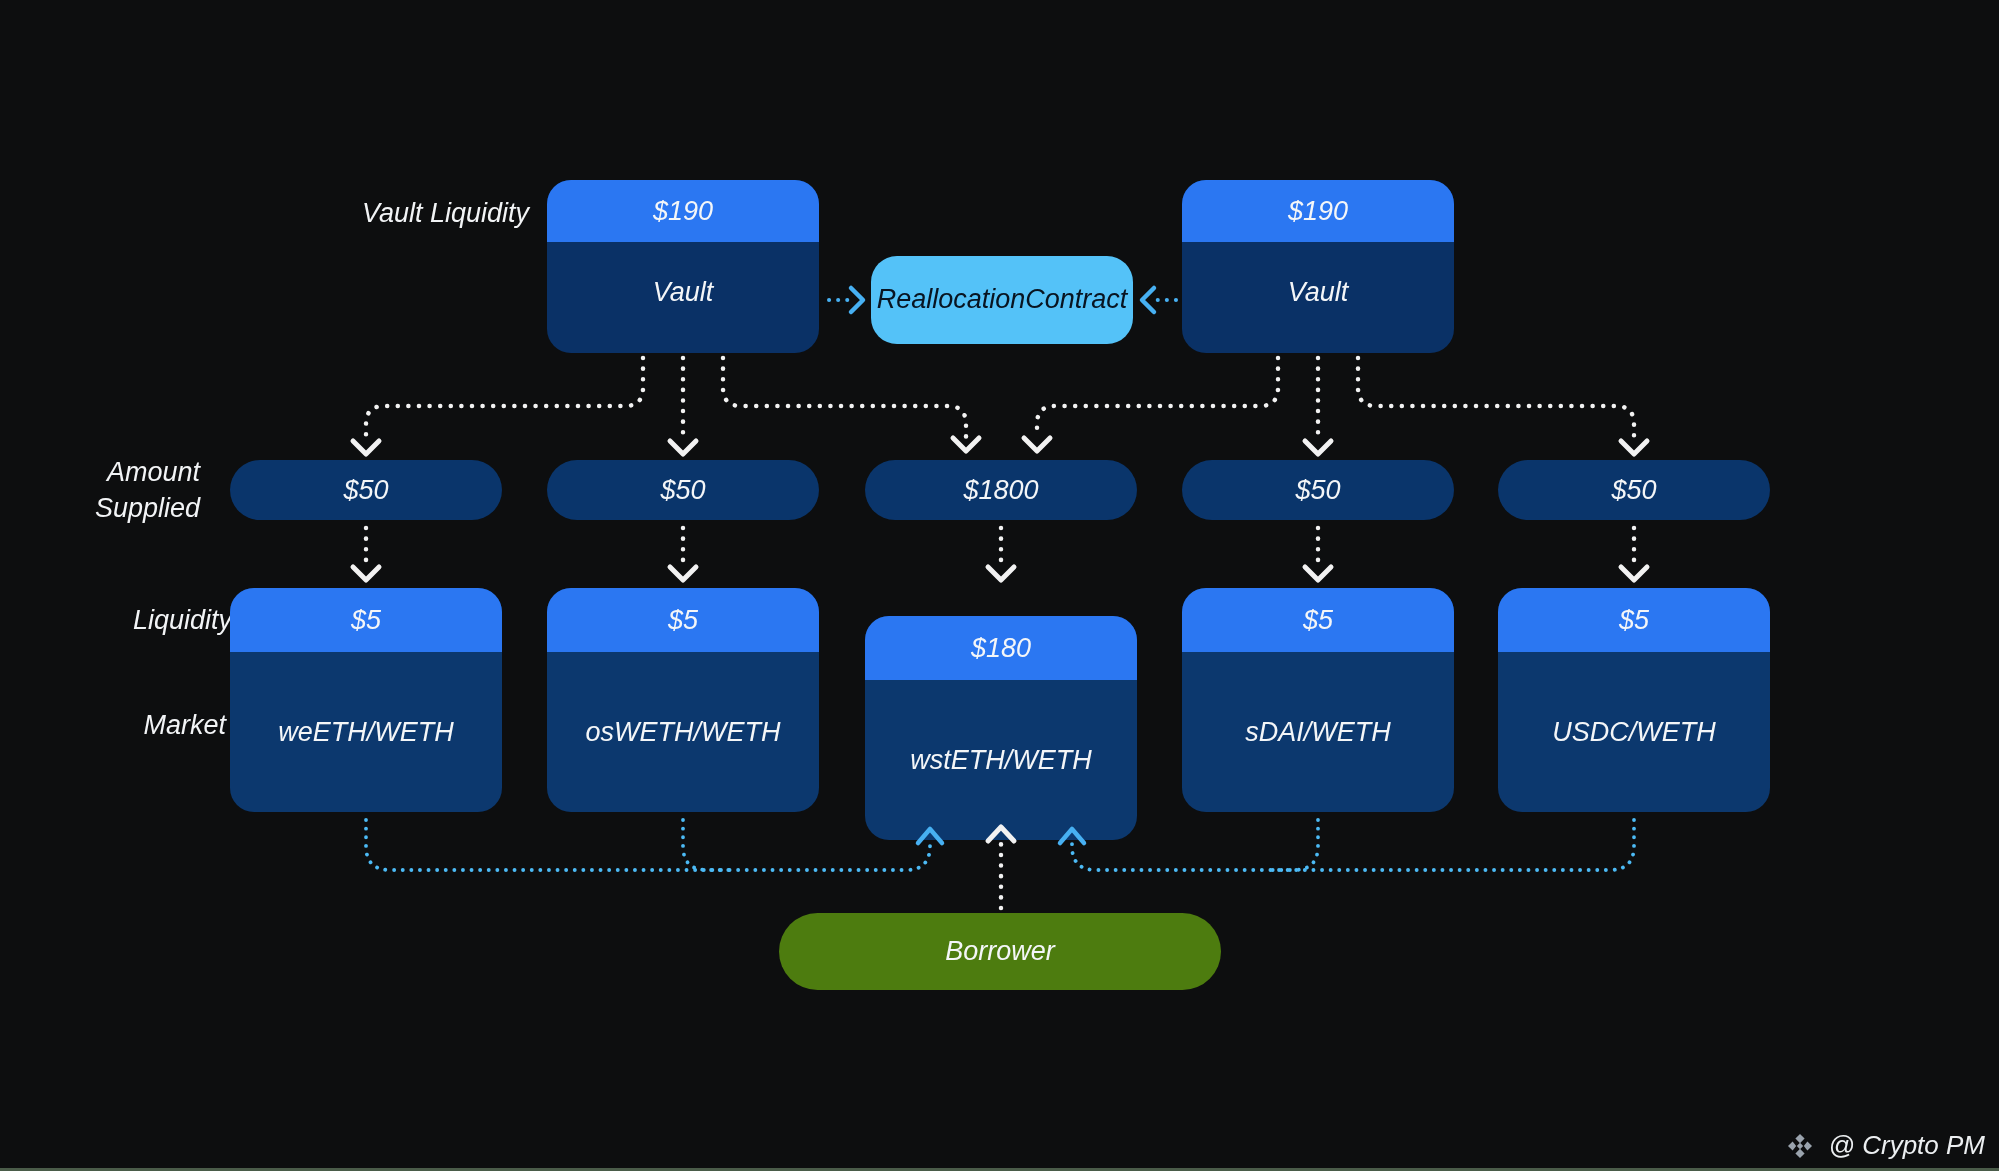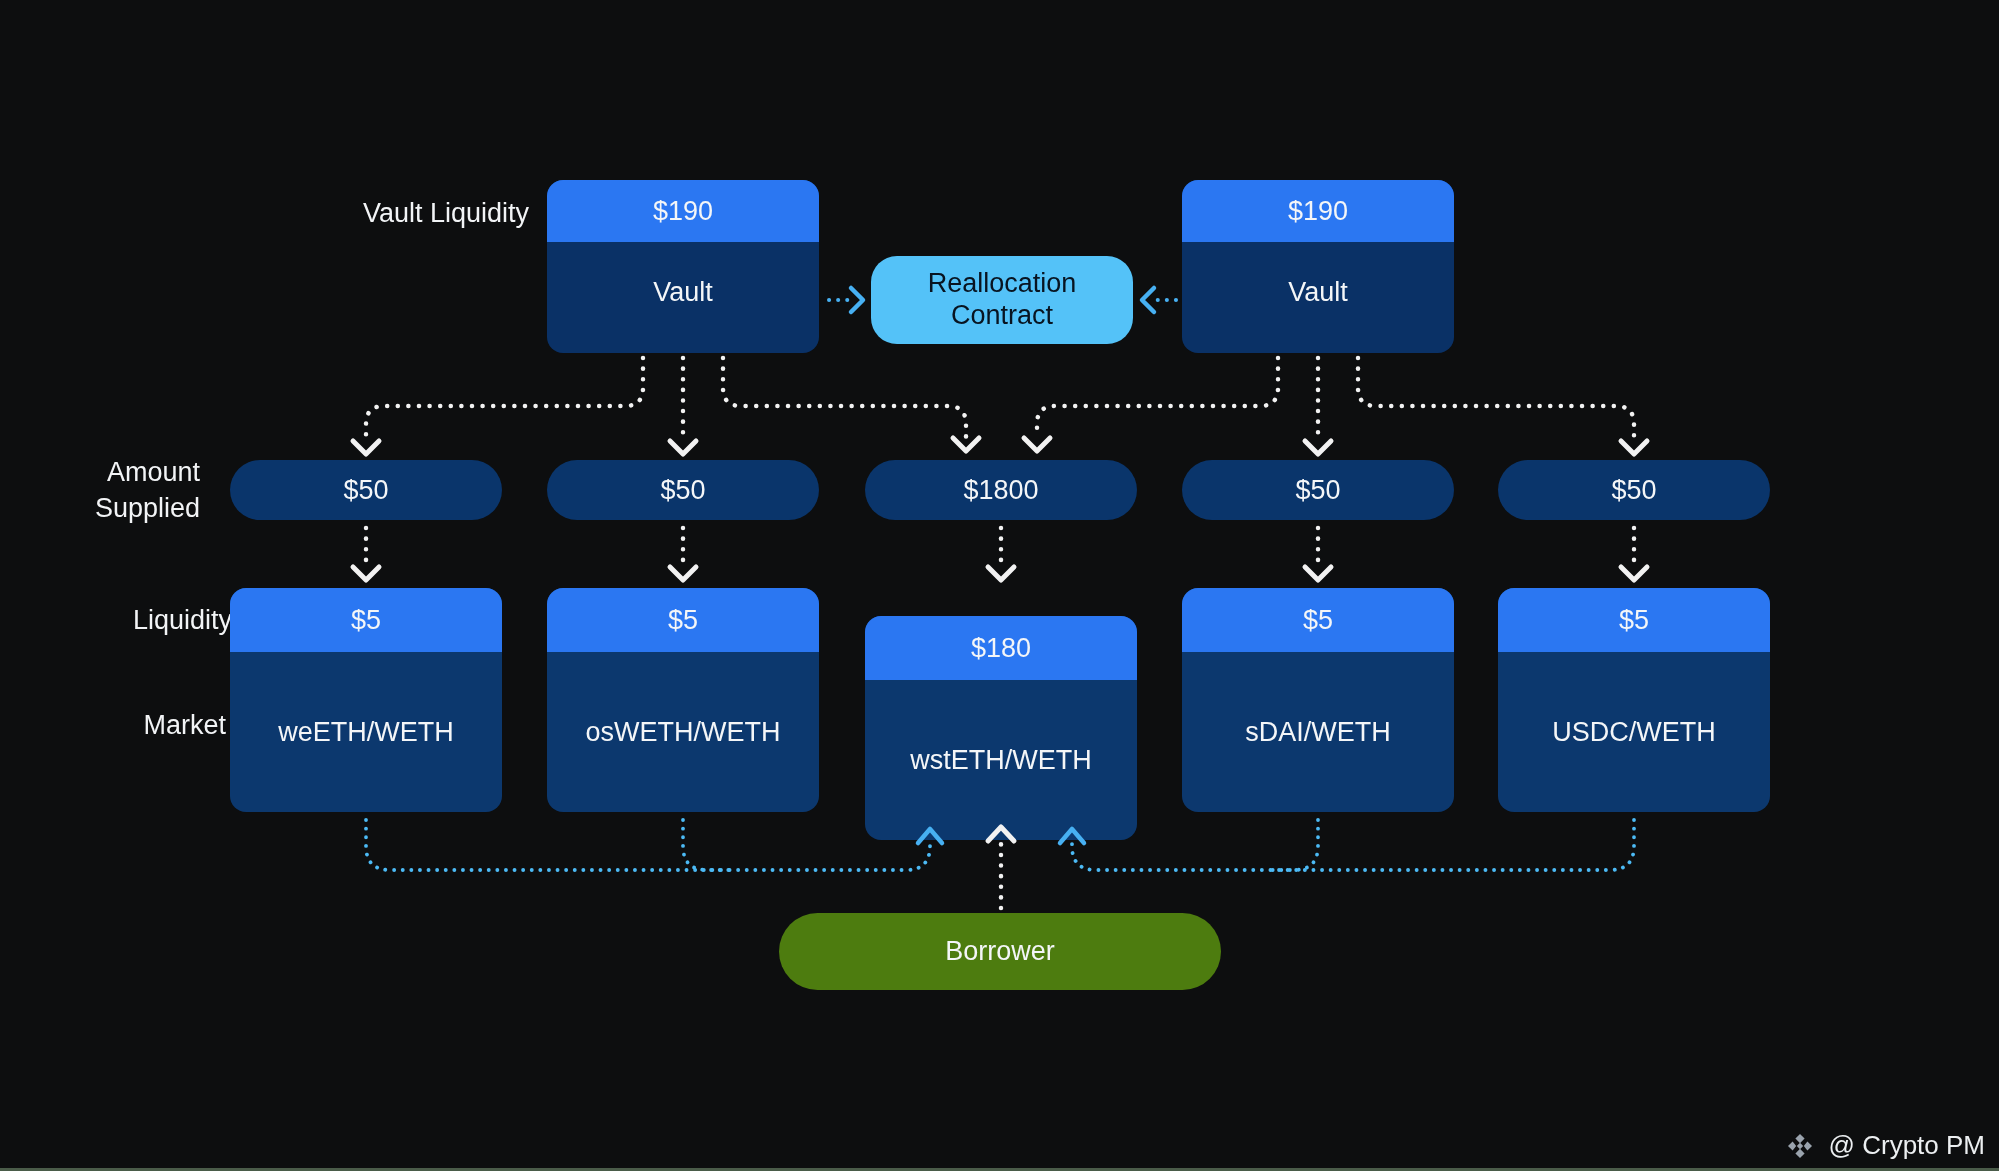--- a/index.html
+++ b/index.html
@@ -2,31 +2,32 @@
 <html><head>
 <meta charset="utf-8">
 <style>
   html,body{margin:0;padding:0;background:#0d0e0f;}
   #canvas{
     position:relative;
     width:1999px;height:1171px;
     background:#0d0e0f;
     font-family:"Liberation Sans", sans-serif;
     overflow:hidden;
+    font-style:italic;
   }
   .side-label{
     position:absolute;
     color:#f2f4f6;
     font-size:27px;
     line-height:1.32;
     text-align:right;
   }
   .node{
     position:absolute;
-    border-radius:16px;
+    border-radius:24px;
     overflow:hidden;
     color:#f4f6f8;
     font-size:27px;
   }
   .node .hdr{
     background:#2b77f2;
     display:flex;align-items:center;justify-content:center;
   }
   .node .body{
     display:flex;align-items:center;justify-content:center;
@@ -45,21 +46,21 @@
     color:#f4f6f8;font-size:27px;
     display:flex;align-items:center;justify-content:center;
   }
   .contract{
     position:absolute;
     left:871px;top:256px;width:262px;height:88px;
     background:#54c2f8;
     border-radius:26px;
     color:#081421;
     font-size:27px;line-height:1.18;
-    display:flex;flex-direction:column;align-items:center;justify-content:center;
+    display:flex;flex-direction:row;align-items:center;justify-content:center;
     text-align:center;
   }
   .borrower{
     position:absolute;
     left:779px;top:913px;width:442px;height:77px;
     border-radius:39px;
     background:#4d7c0f;
     color:#f4f6f8;font-size:27px;
     display:flex;align-items:center;justify-content:center;
   }

